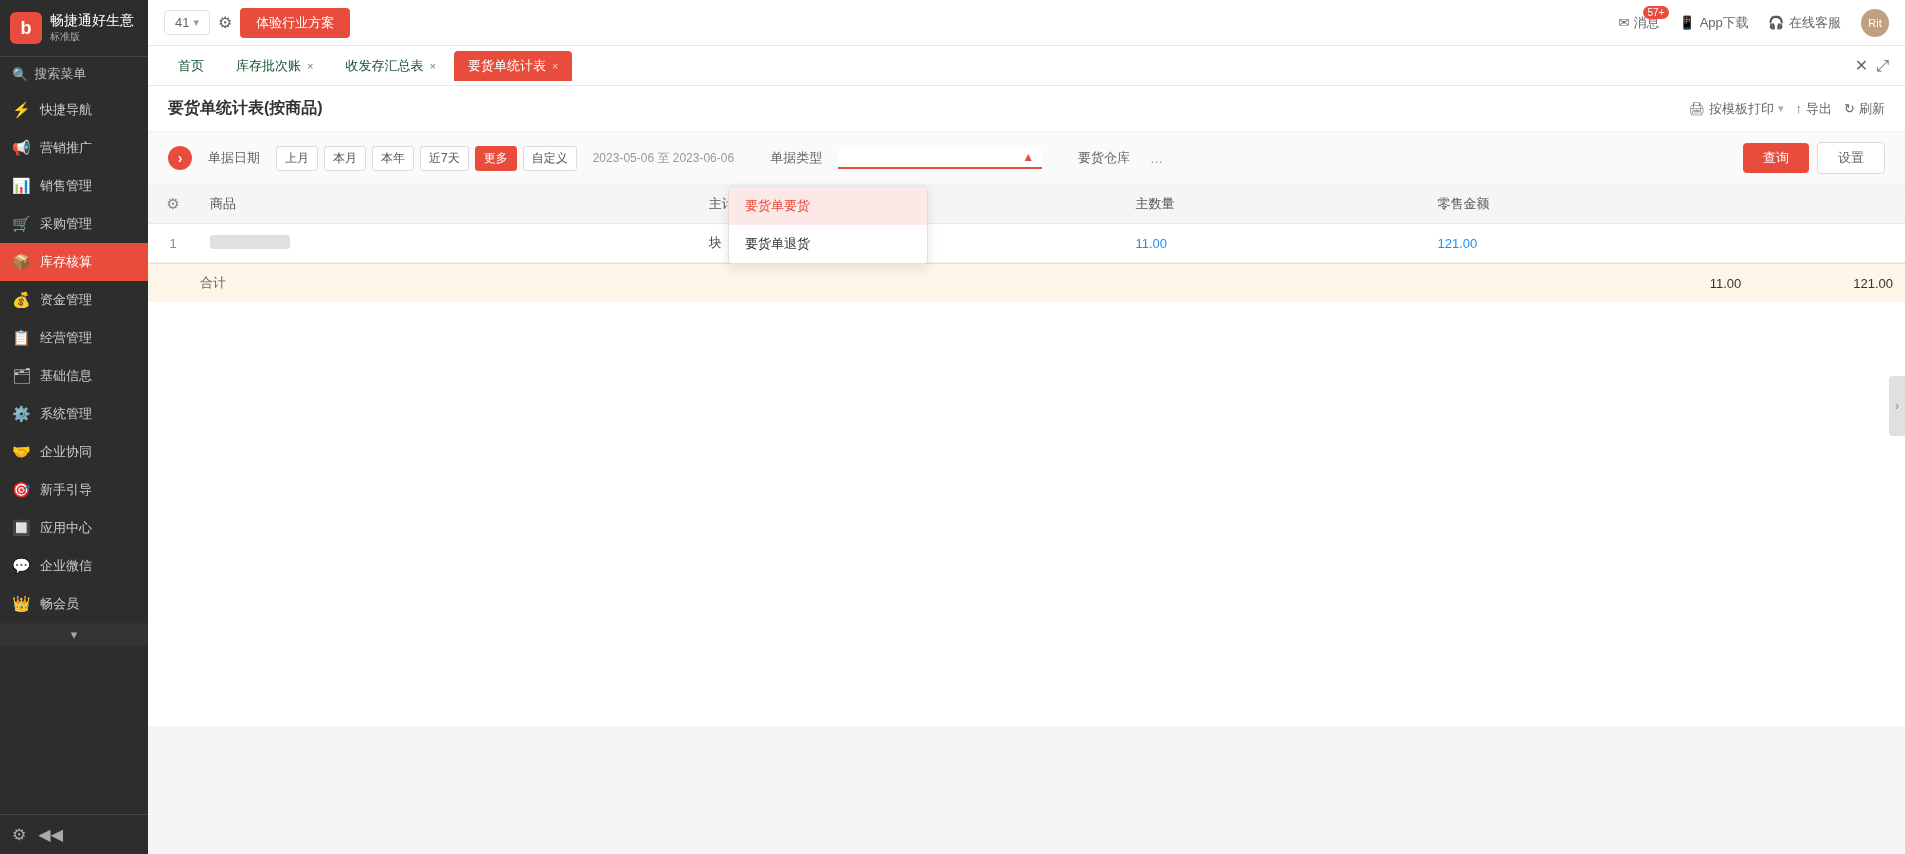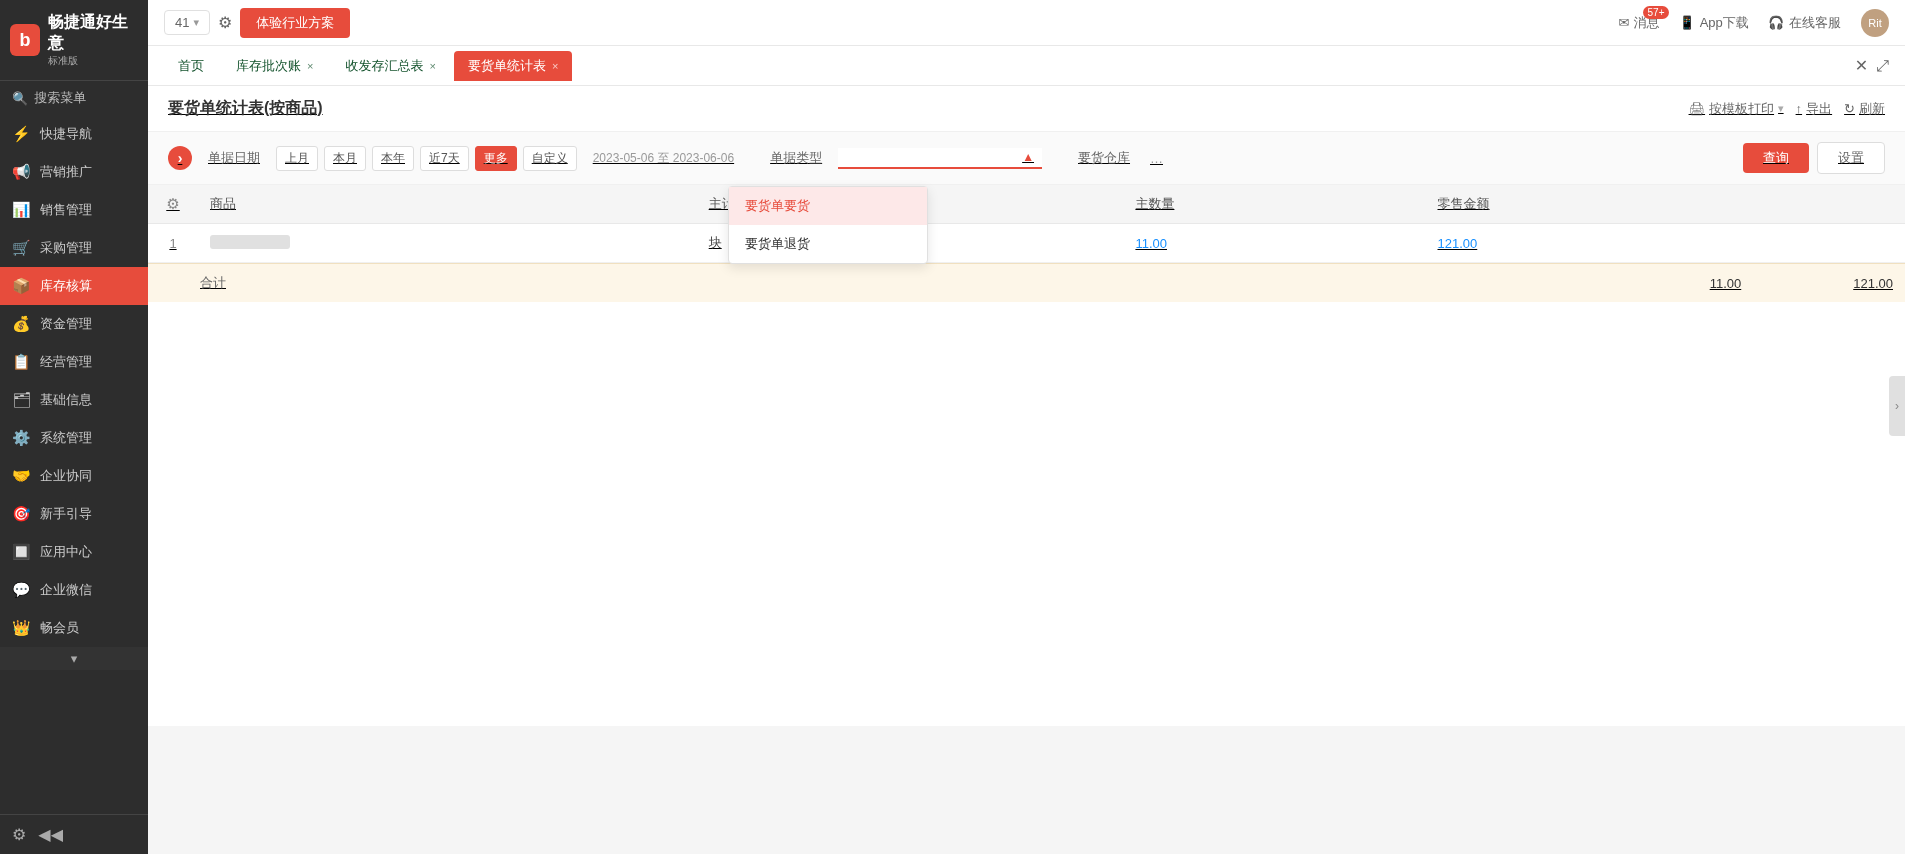--- a/index.html
+++ b/index.html
@@ -33,22 +33,22 @@
       color: white;
       font-size: 18px;
       font-weight: bold;
     }
     .sidebar-brand-text {
       display: flex;
       flex-direction: column;
     }
     .sidebar-brand-name {
       color: #fff;
-      font-size: 16px;
-      font-weight: bold;
+      font-size: 14px;
+      font-weight: normal;
     }
     .sidebar-brand-sub {
       color: #aaa;
       font-size: 10px;
     }
     .sidebar-search {
       display: flex;
       align-items: center;
       gap: 6px;
       padding: 8px 12px;
@@ -213,21 +213,20 @@
       color: #666;
       font-size: 16px;
     }
 
     
     .page-content {
       flex: 1;
       background: #fff;
       overflow: hidden;
       position: relative;
-      text-decoration: underline;
     }
     .page-header {
       padding: 12px 20px;
       display: flex;
       align-items: center;
       justify-content: space-between;
       border-bottom: 1px solid #f0f0f0;
     }
     .page-title {
       font-size: 16px;

